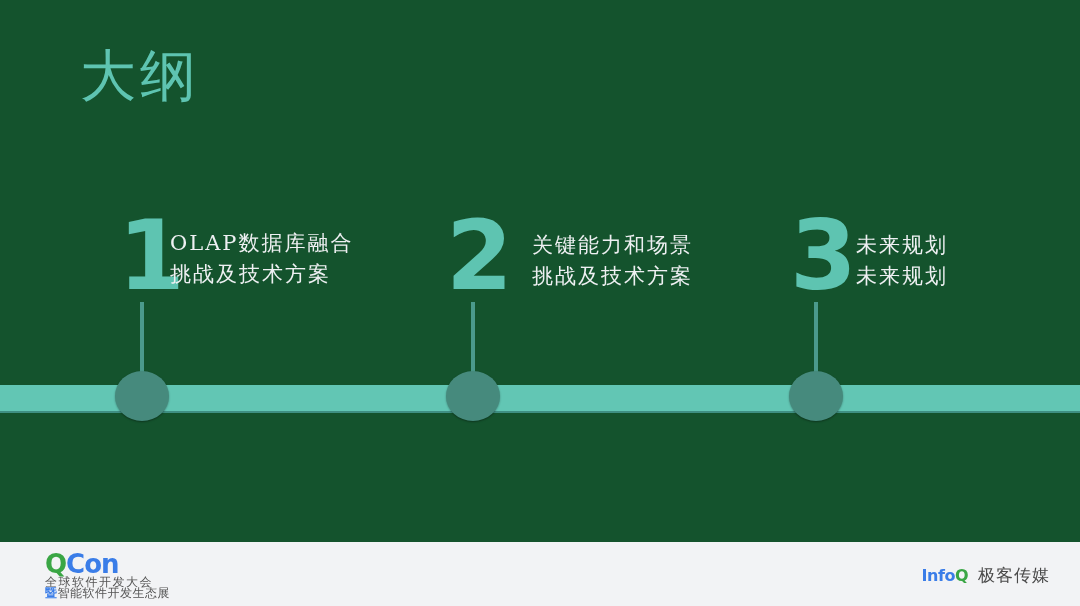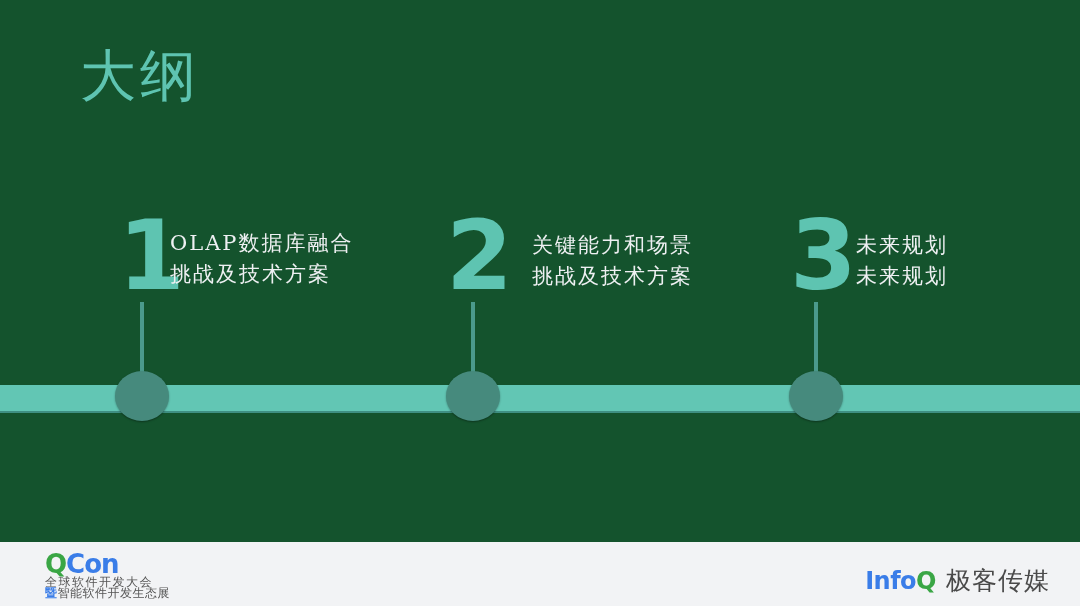--- a/index.html
+++ b/index.html
@@ -13,23 +13,23 @@
   .desc { position: absolute; color: #eef0f2; font-size: 21px; line-height: 31px; letter-spacing: 2px; font-family: "DejaVu Serif", serif; white-space: nowrap; }
   .footer { position: absolute; left: 0; top: 544px; width: 1080px; height: 84px; background: #f2f3f5; }
   .qcon { position: absolute; left: 45px; top: 7px; width: 90px; }
   .qcon-logo { font-family: "DejaVu Sans", sans-serif; font-weight: bold; font-size: 26px; line-height: 26px; letter-spacing: -1px; }
   .qcon-q { color: #3aa645; }
   .qcon-rest { color: #3a7de8; }
   .qcon-sub { font-family: "DejaVu Sans", sans-serif; font-size: 12px; color: #555; line-height: 11px; letter-spacing: 1.5px; white-space: nowrap; }
   .qcon-sub2 { font-family: "DejaVu Sans", sans-serif; font-size: 12px; color: #555; line-height: 11px; letter-spacing: 0.5px; white-space: nowrap; }
   .qcon-sub2 .hl { color: #3a7de8; font-weight: bold; }
   .infoq { position: absolute; right: 30px; top: 20px; display: flex; align-items: center; }
-  .infoq-logo { font-family: "DejaVu Sans", sans-serif; font-weight: bold; font-size: 24px; color: #3a7de8; letter-spacing: -0.5px; }
+  .infoq-logo { font-family: "DejaVu Sans", sans-serif; font-weight: bold; font-size: 16px; color: #3a7de8; letter-spacing: -0.5px; }
   .infoq-q { color: #3aa645; }
-  .infoq-cn { font-family: "DejaVu Sans", sans-serif; font-size: 25px; color: #4a4a4a; margin-left: 10px; letter-spacing: 1px; }
+  .infoq-cn { font-family: "DejaVu Sans", sans-serif; font-size: 17px; color: #4a4a4a; margin-left: 10px; letter-spacing: 1px; }
 </style>
 </head>
 <body>
 
 <div class="slide">
   <div class="title">大纲</div>
 
   <div class="bar"></div>
 
   <div class="num" style="left:118px;">1</div>

